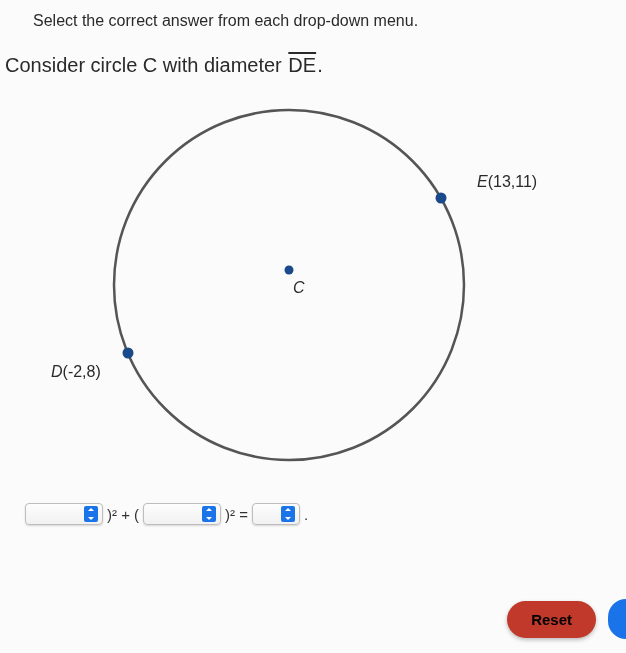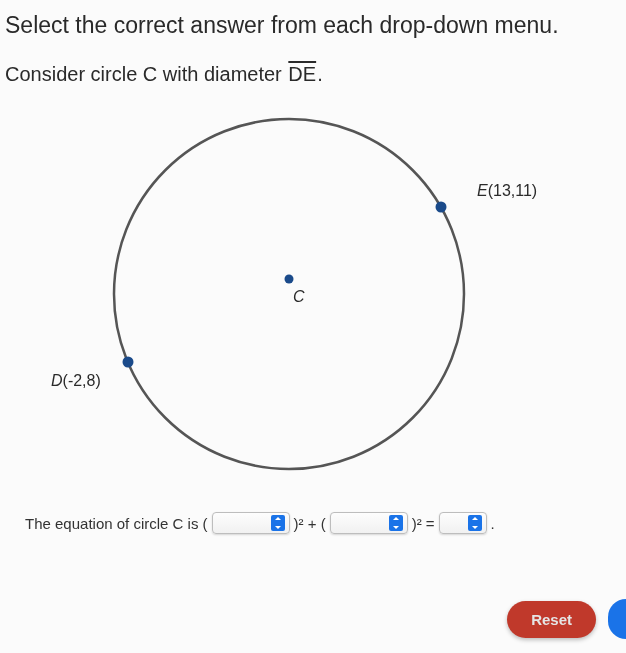--- a/index.html
+++ b/index.html
@@ -7,22 +7,23 @@
       font-family: Arial, Helvetica, sans-serif;
       background: #fbfbfb;
       width: 626px;
       height: 653px;
       padding: 12px 0 0 5px;
       color: #2a2a2a;
       position: relative;
       overflow: hidden;
     }
     .instruction {
-      font-size: 23px;
+      font-size: 16px;
       margin-bottom: 24px;
+      margin-left: 28px;
     }
     .prompt {
       font-size: 20px;
       margin-bottom: 18px;
     }
     .overline {
       text-decoration: overline;
       padding: 0 1px;
     }
     .diagram-wrap {
@@ -87,21 +88,21 @@
     .footer {
       position: absolute;
       right: 0;
       bottom: 14px;
       display: flex;
       gap: 12px;
       align-items: center;
     }
     .btn-reset {
       background: #c0392b;
-      color: #e5e5e5;
+      color: #000000;
       border: none;
       border-radius: 20px;
       padding: 10px 24px;
       font-size: 15px;
       font-weight: 600;
       cursor: pointer;
       box-shadow: 0 2px 4px rgba(0,0,0,0.25);
     }
     .btn-edge {
       width: 18px;
@@ -131,21 +132,20 @@
   </div>
   <div class="label" style="left:42px; top:268px;">
     <span>D</span><span class="coords">(-2,8)</span>
   </div>
   <div class="label" style="left:468px; top:78px;">
     <span>E</span><span class="coords">(13,11)</span>
   </div>
 </div>
 
 <div class="equation-row">
-  <span>The equation of circle C is (</span>
   <span class="dropdown">
     <span class="spacer"></span>
     <span class="stepper"></span>
   </span>
   <span class="sq"> )² + (</span>
   <span class="dropdown">
     <span class="spacer"></span>
     <span class="stepper"></span>
   </span>
   <span class="sq"> )² = </span>

